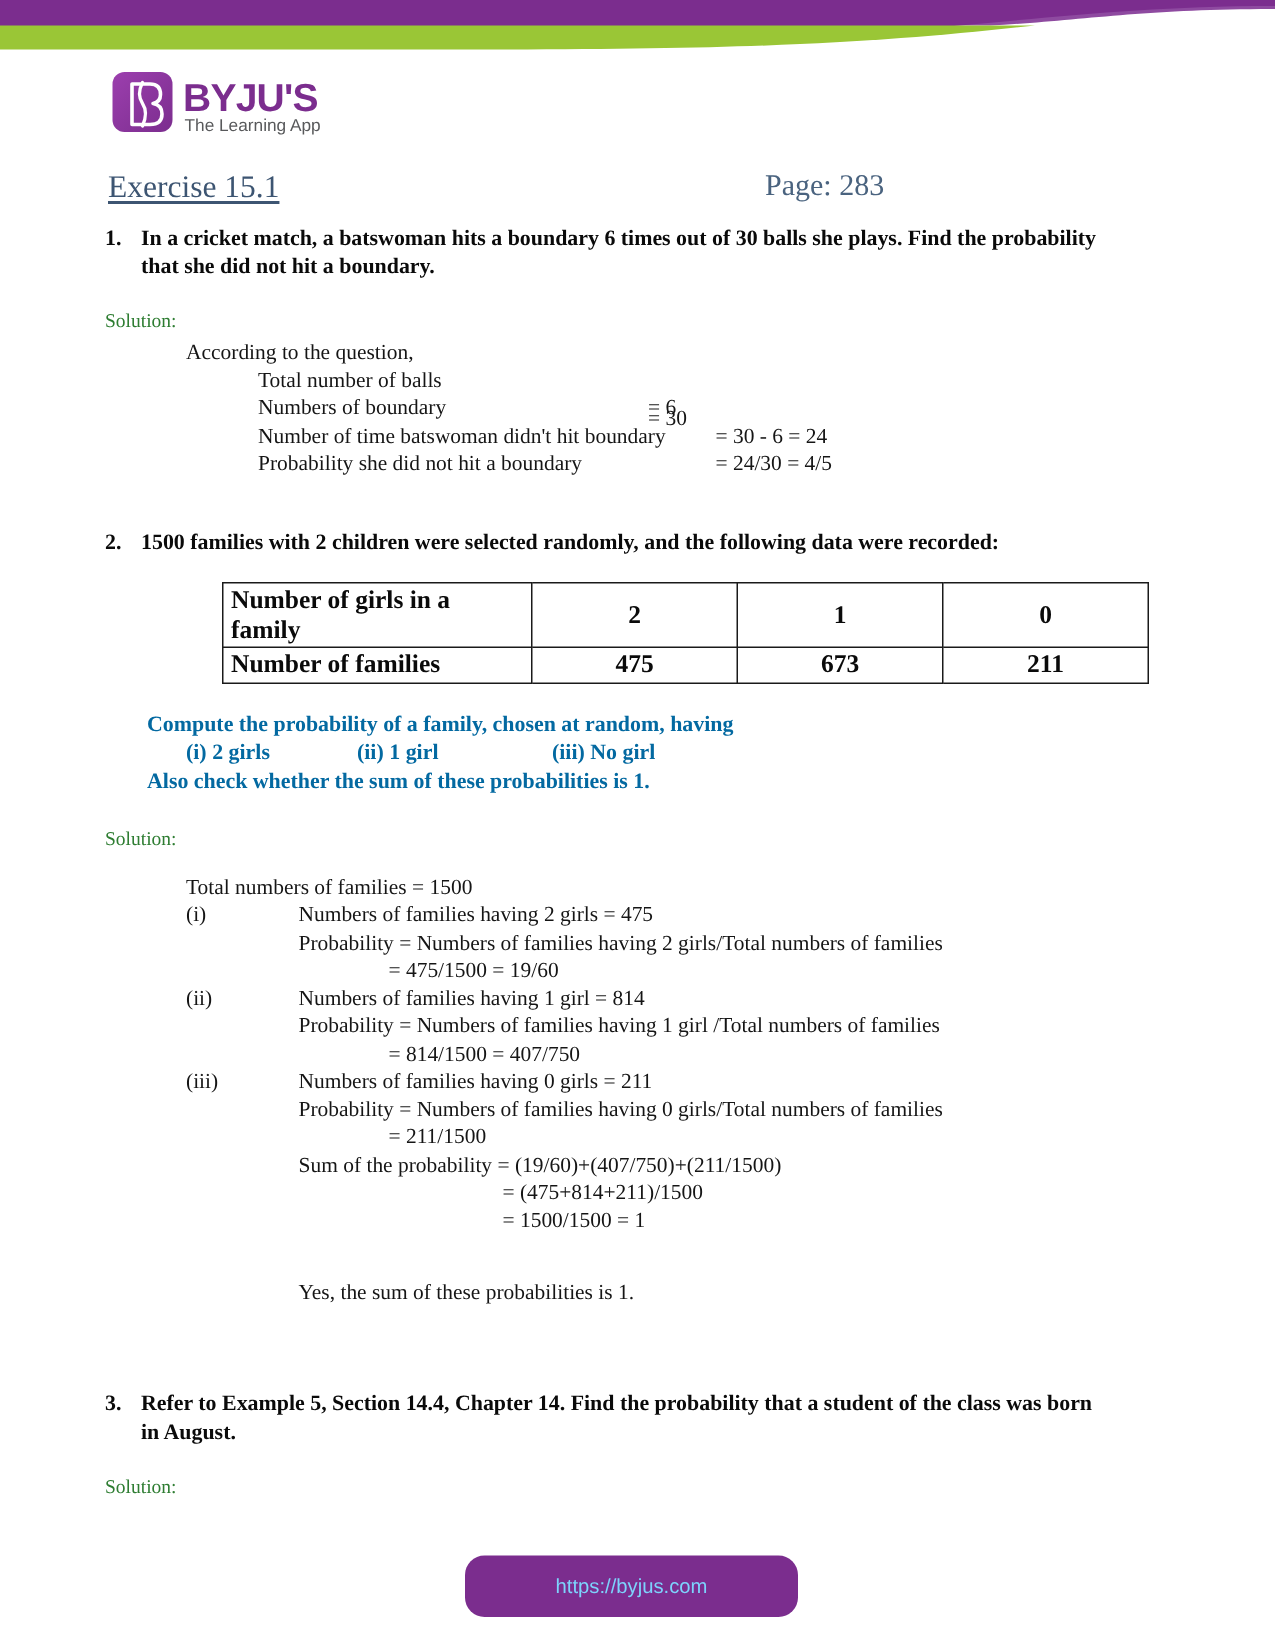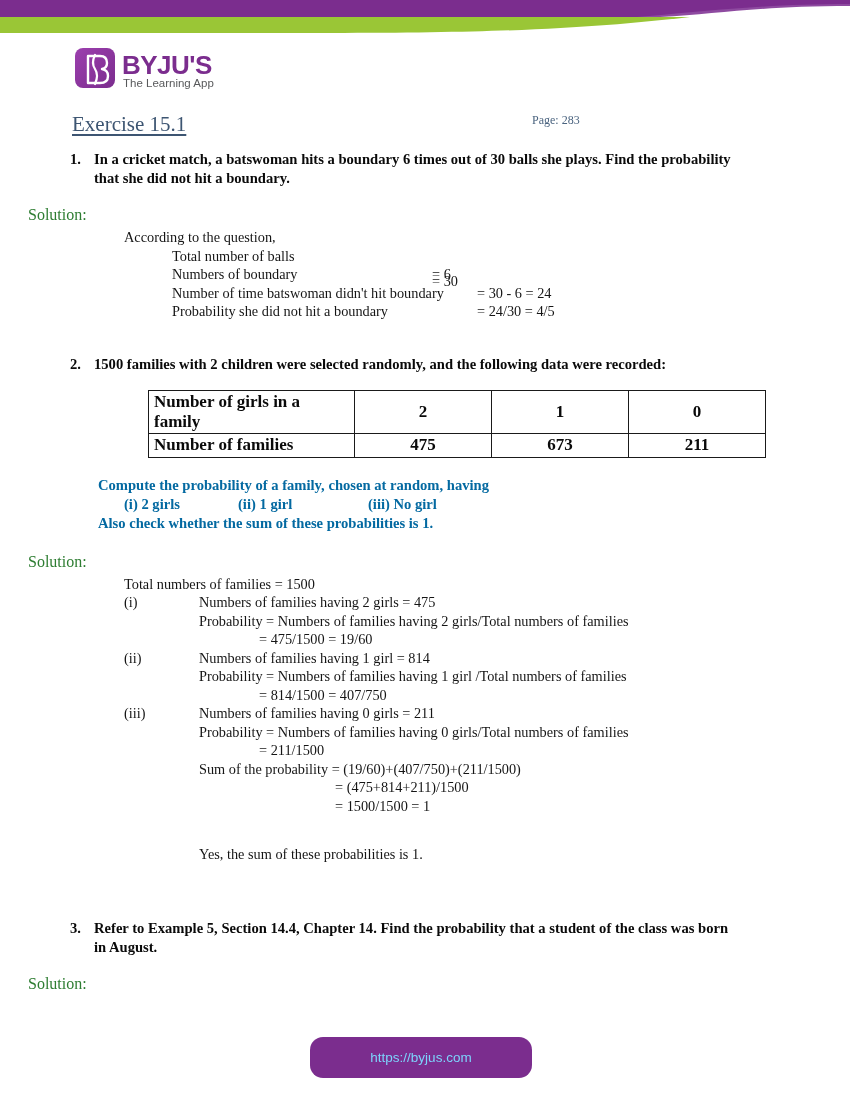--- a/index.html
+++ b/index.html
@@ -68,23 +68,23 @@
     left: 72px;
     top: 0;
     font-size: 21px;
     color: #3d5572;
     text-decoration: underline;
     text-underline-offset: 3px;
     font-family: "Liberation Serif", serif;
   }
   .page-label {
     position: absolute;
-    left: 532px;
+    left: 510px;
     top: 1px;
-    font-size: 12px;
+    font-size: 20px;
     color: #4a637f;
     font-family: "Liberation Serif", serif;
   }
 
   
   .content {
     position: absolute;
     top: 150px;
     left: 0;
     width: 850px;
@@ -104,22 +104,22 @@
   .q-num {
     position: absolute;
     left: 70px;
     top: 0;
     font-weight: bold;
     font-size: 14.6px;
   }
 
   .solution-label {
     color: #2e7d32;
-    font-size: 16px;
-    padding-left: 28px;
+    font-size: 13px;
+    padding-left: 70px;
     margin-top: 18px;
   }
 
   .sol-body {
     font-size: 14.3px;
     line-height: 18.5px;
     color: #151515;
     padding-left: 124px;
   }
   .sol-body .ind1 { padding-left: 48px; }
@@ -291,21 +291,21 @@
       <div class="opts">
         <span class="o1">(i) 2 girls</span>
         <span class="o2">(ii) 1 girl</span>
         <span class="o3">(iii) No girl</span>
       </div>
       <div>Also check whether the sum of these probabilities is 1.</div>
     </div>
 
     <div class="solution-label" style="margin-top:20px;">Solution:</div>
 
-    <div class="sol-body" style="margin-top:4px;">
+    <div class="sol-body" style="margin-top:16px;">
       <div>Total numbers of families = 1500</div>
 
       <div class="roman-row">
         <span class="rn">(i)</span>
         <span>Numbers of families having 2 girls = 475</span>
       </div>
       <div class="ind2">Probability = Numbers of families having 2 girls/Total numbers of families</div>
       <div class="ind3">= 475/1500 = 19/60</div>
 
       <div class="roman-row">

